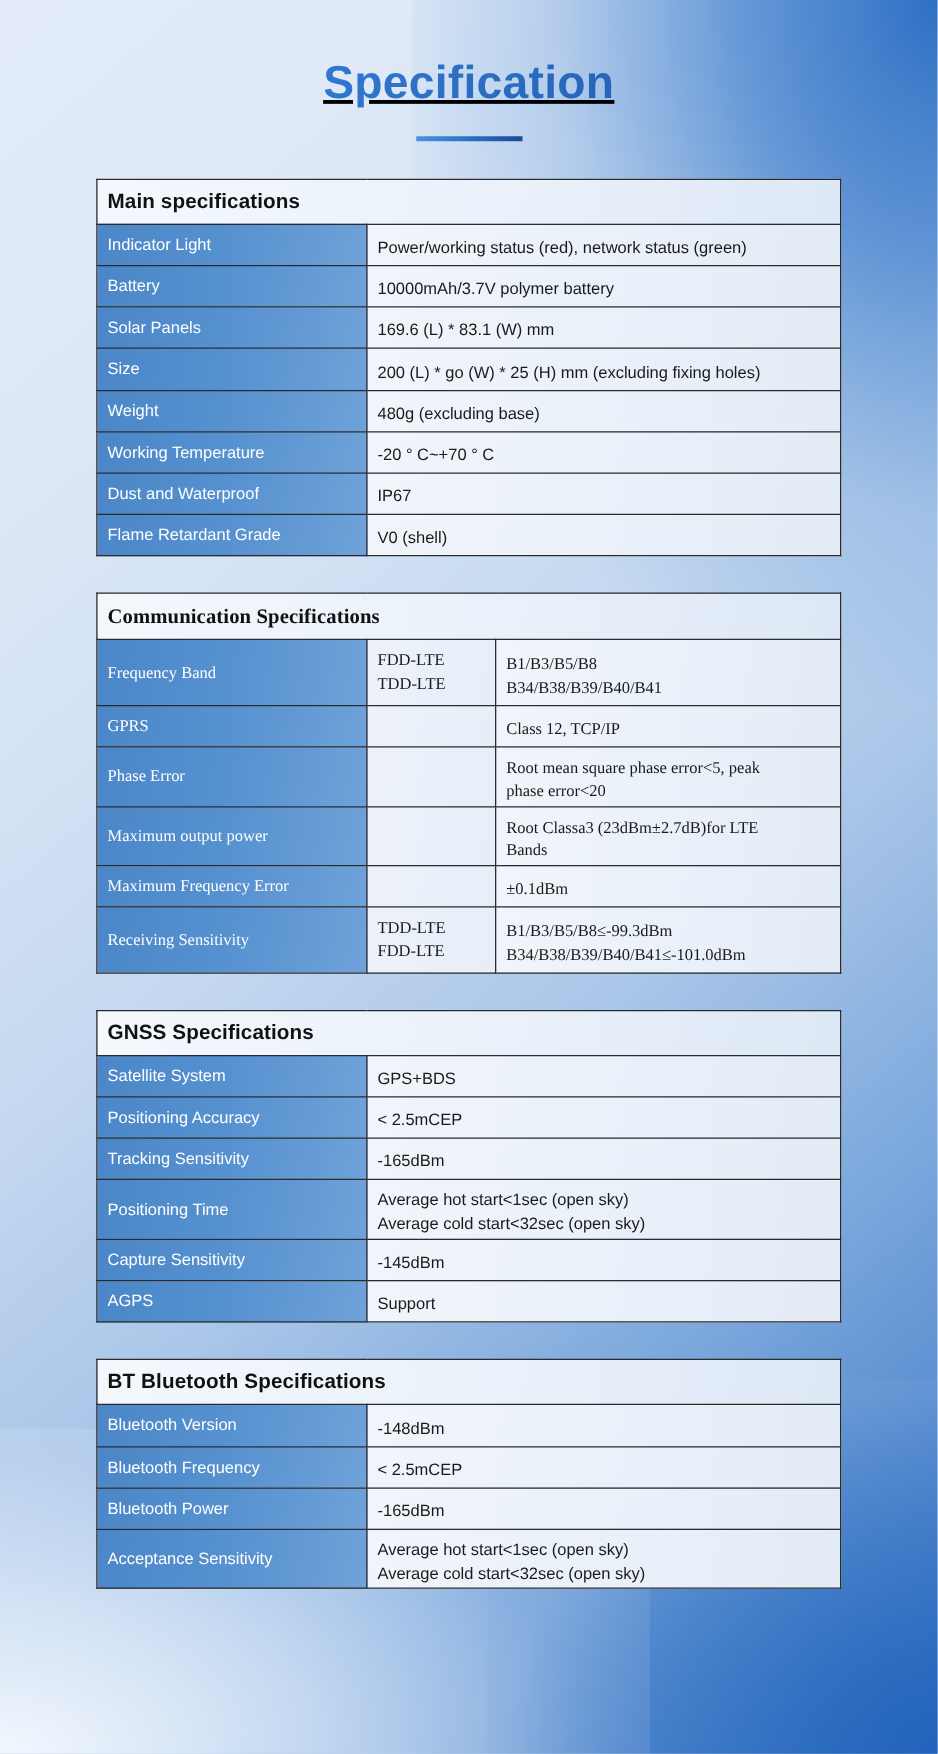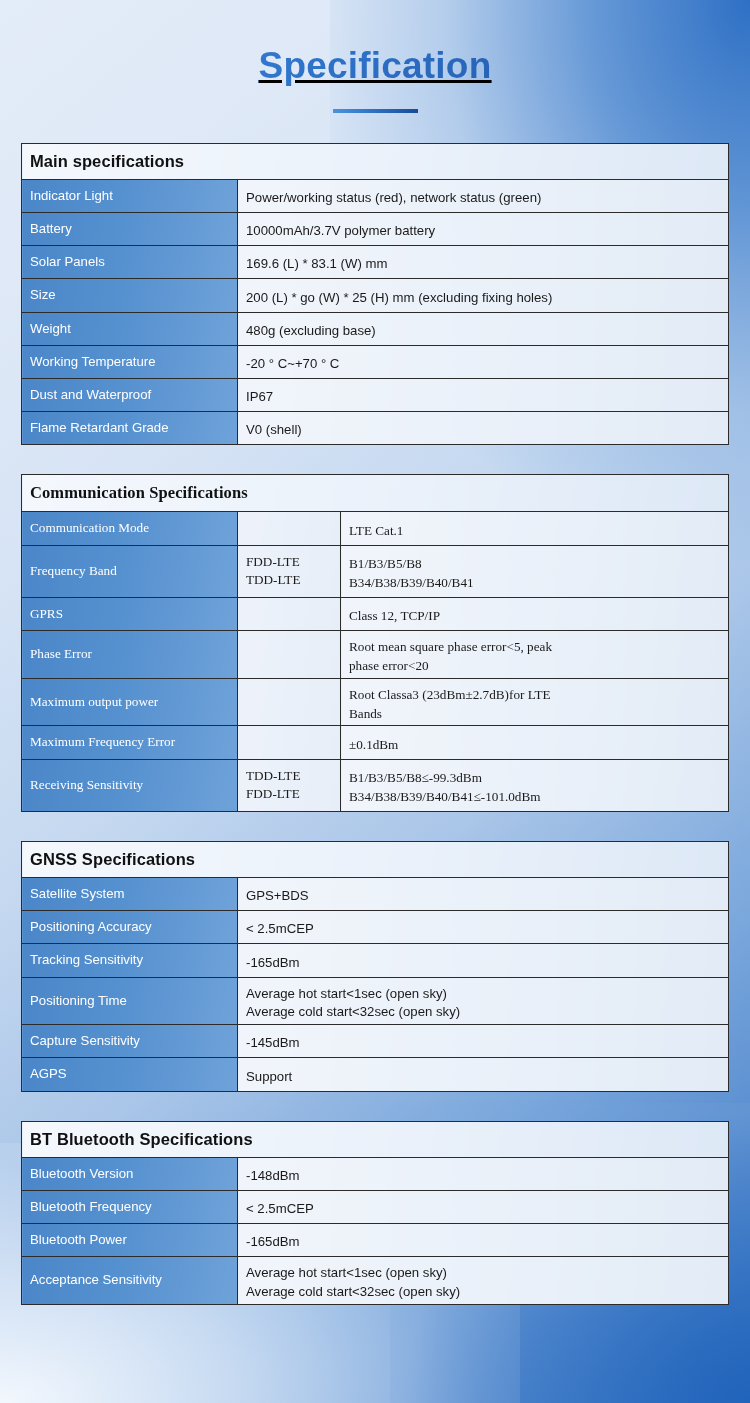--- a/index.html
+++ b/index.html
@@ -82,21 +82,21 @@
   }
   .title-underline {
     width: 85px;
     height: 4px;
     margin: 22px auto 0;
     background: linear-gradient(90deg, #4a93dd 0%, #2f73c6 45%, #1b4a93 100%);
   }
 
   
   .spec-table {
-    width: 708px;
+    width: 596px;
     margin: 0 auto;
     border-collapse: collapse;
     table-layout: fixed;
     border: 1px solid #2b2b2b;
     margin-bottom: 29px;
   }
   .spec-table td, .spec-table th { border: 1px solid #2b2b2b; }
 
   .tbl-title {
     background: linear-gradient(100deg, #f4f8fd 0%, #eaf1fa 55%, #dde8f6 100%);
@@ -207,25 +207,20 @@
     <colgroup>
         <col class="sp-comm-c1">
         <col class="sp-comm-c2">
         <col>
       </colgroup>
     <tbody>
       <tr>
         <th class="tbl-title" colspan="3">Communication Specifications</th>
       </tr>
       <tr>
-        <td class="lbl">Communication Mode</td>
-        <td class="mid"></td>
-        <td class="val">LTE Cat.1</td>
-      </tr>
-      <tr>
         <td class="lbl">Frequency Band</td>
         <td class="mid">FDD-LTE
 TDD-LTE</td>
         <td class="val">B1/B3/B5/B8
 B34/B38/B39/B40/B41</td>
       </tr>
       <tr>
         <td class="lbl">GPRS</td>
         <td class="mid"></td>
         <td class="val">Class 12, TCP/IP</td>

